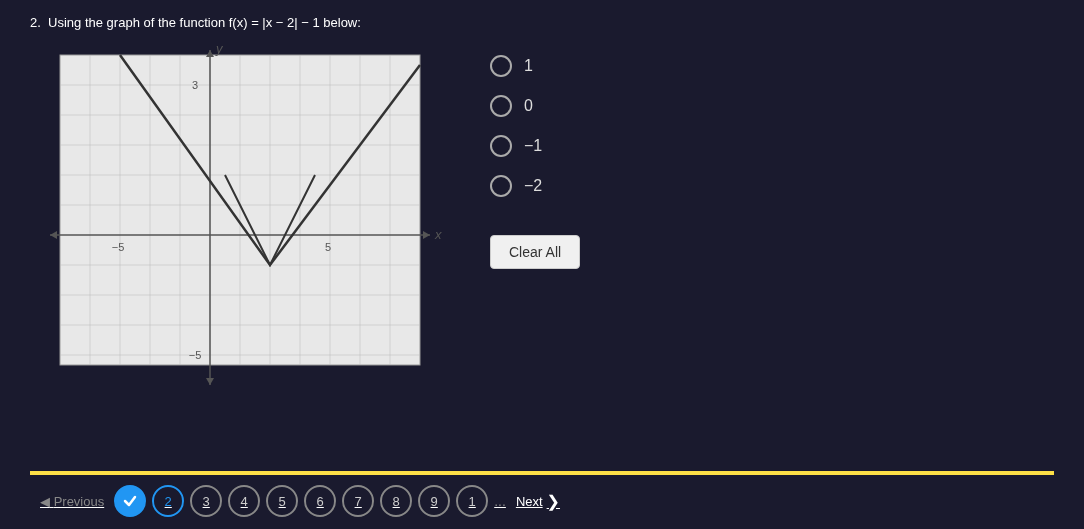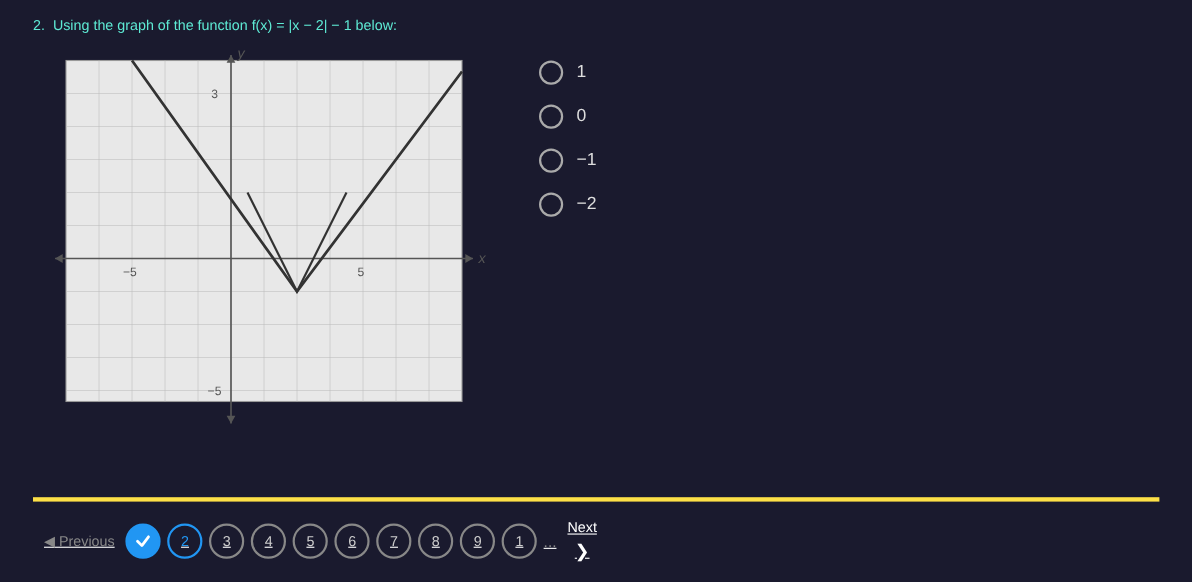--- a/index.html
+++ b/index.html
@@ -15,21 +15,21 @@
 
     .main-container {
       display: flex;
       flex-direction: column;
       height: 100%;
       padding: 15px 30px 0 30px;
     }
 
     .question-text {
       font-size: 13px;
-      color: #5eead4;
+      color: #ffffff;
       margin-bottom: 15px;
     }
 
     .content-area {
       display: flex;
       flex: 1;
       gap: 40px;
       align-items: flex-start;
     }
 
@@ -148,21 +148,20 @@
     .next-btn {
       background: transparent;
       border: none;
       color: #fff;
       font-size: 13px;
       cursor: pointer;
       padding: 6px 10px;
       display: flex;
       align-items: center;
       gap: 4px;
-      flex-direction: column;
     }
 
     .next-chevron {
       font-size: 16px;
     }
   </style>
 </head>
 <body>
 
 <div class="main-container">
@@ -244,20 +243,21 @@
       <div class="answer-option">
         <div class="radio-circle"></div>
         <span class="answer-label">−1</span>
       </div>
 
       <div class="answer-option">
         <div class="radio-circle"></div>
         <span class="answer-label">−2</span>
       </div>
 
+      <button class="clear-all-btn">Clear All</button>
     </div>
 
   </div>
 
   <div class="bottom-nav">
 
     <button class="prev-btn">
       <span>◀</span>
       <span> Previous</span>
     </button>

